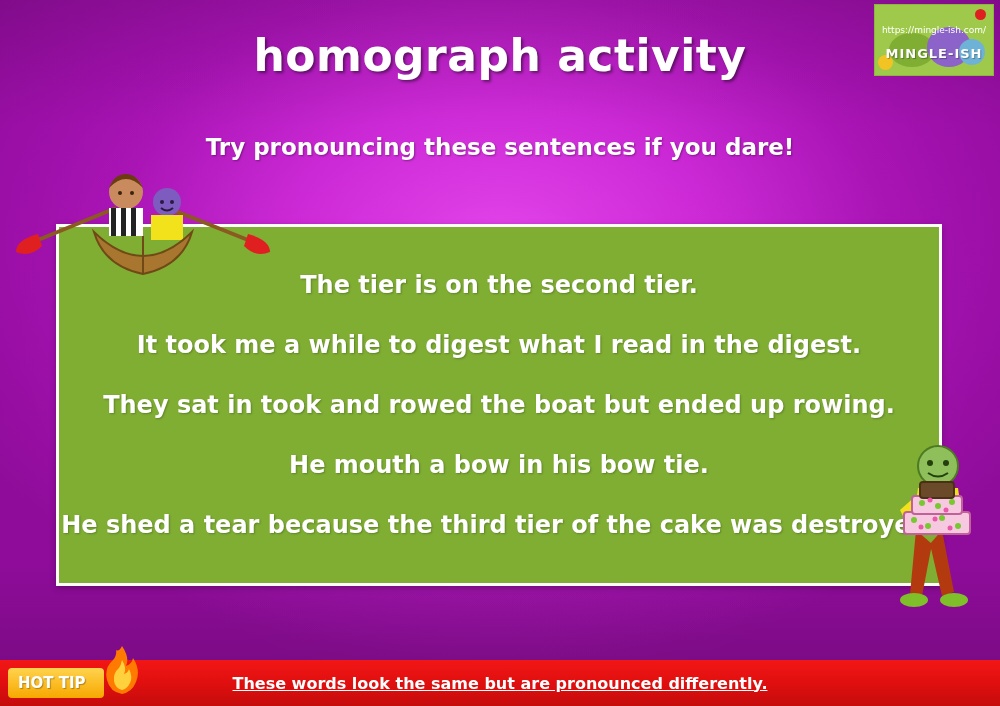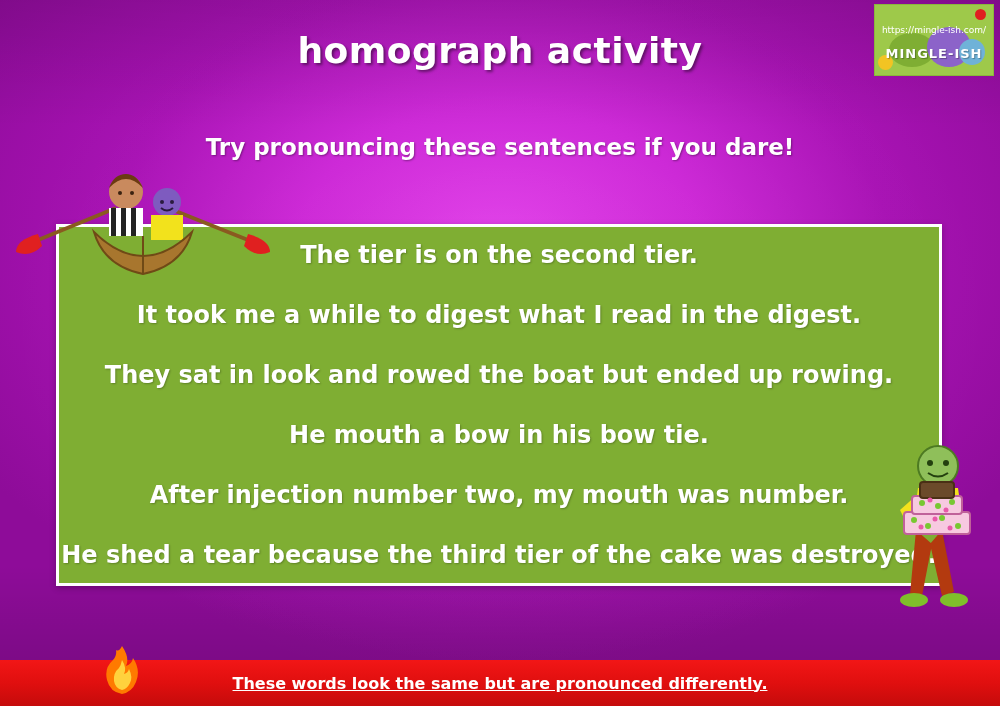--- a/index.html
+++ b/index.html
@@ -29,21 +29,21 @@
       linear-gradient(to bottom, rgba(0,0,0,0.10) 0%, rgba(0,0,0,0) 18%, rgba(0,0,0,0) 80%, rgba(0,0,0,0.18) 100%);
     pointer-events: none;
   }
 
   .title {
     position: absolute;
     top: 30px;
     left: 0;
     width: 1000px;
     text-align: center;
-    font-size: 36px;
+    font-size: 44px;
     font-weight: bold;
     color: #ffffff;
     letter-spacing: 0.5px;
     text-shadow: 2px 2px 3px rgba(0,0,0,0.45);
     z-index: 5;
   }
   .subtitle {
     position: absolute;
     top: 134px;
     left: 0;
@@ -183,23 +183,22 @@
 
 <div id="slide">
 
   <div class="title">homograph activity</div>
 
   <div class="subtitle">Try pronouncing these sentences if you dare!</div>
 
   <div class="content-box">
     <div class="sentence">The tier is on the second tier.</div>
     <div class="sentence">It took me a while to digest what I read in the digest.</div>
-    <div class="sentence">They sat in look and rowed the boat but ended up rowing.</div>
+    <div class="sentence">They sat in took and rowed the boat but ended up rowing.</div>
     <div class="sentence">He mouth a bow in his bow tie.</div>
-    <div class="sentence">After injection number two, my mouth was number.</div>
     <div class="sentence">He shed a tear because the third tier of the cake was destroyed.</div>
   </div>
 
   <div class="art" id="boat-art">
     <svg width="270" height="125" viewBox="0 0 270 125" xmlns="http://www.w3.org/2000/svg">
 
       <g stroke="#8a5a20" stroke-width="4">
         <line x1="108" y1="48" x2="30" y2="80"></line>
         <line x1="160" y1="48" x2="240" y2="80"></line>
       </g>
@@ -275,19 +274,20 @@
     <div class="logo-blob" style="left:52px; top:22px; width:44px; height:40px; background:#8c63c9;"></div>
     <div class="logo-blob" style="left:84px; top:34px; width:26px; height:26px; background:#6fb2d8;"></div>
     <div class="logo-blob" style="left:3px; top:50px; width:15px; height:15px; background:#f2c423;"></div>
     <div class="logo-blob" style="left:100px; top:4px; width:11px; height:11px; background:#e02020;"></div>
     <div class="brand">MINGLE-ISH</div>
     <div class="url">https://mingle-ish.com/</div>
   </div>
 
   <div class="tip-bar">
     <div class="tip-text">These words look the same but are pronounced differently.</div>
+    <div class="tip-badge">HOT TIP</div>
     <svg class="flame" viewBox="0 0 36 52" xmlns="http://www.w3.org/2000/svg">
       <path d="M18 2 q8 12 4 20 q6 -2 7 -8 q8 12 3 24 q-4 10 -14 12 q-12 -2 -15 -14 q-3 -12 6 -20 q4 -4 3 -10 q3 2 6 -4z" fill="#ff7a00"></path>
       <path d="M18 16 q5 8 2 14 q4 -1 5 -5 q4 8 1 14 q-3 6 -8 7 q-7 -2 -8 -9 q-1 -8 5 -13 q2 -3 3 -8z" fill="#ffd23d"></path>
     </svg>
   </div>
 
 </div>
 
 </body></html>

